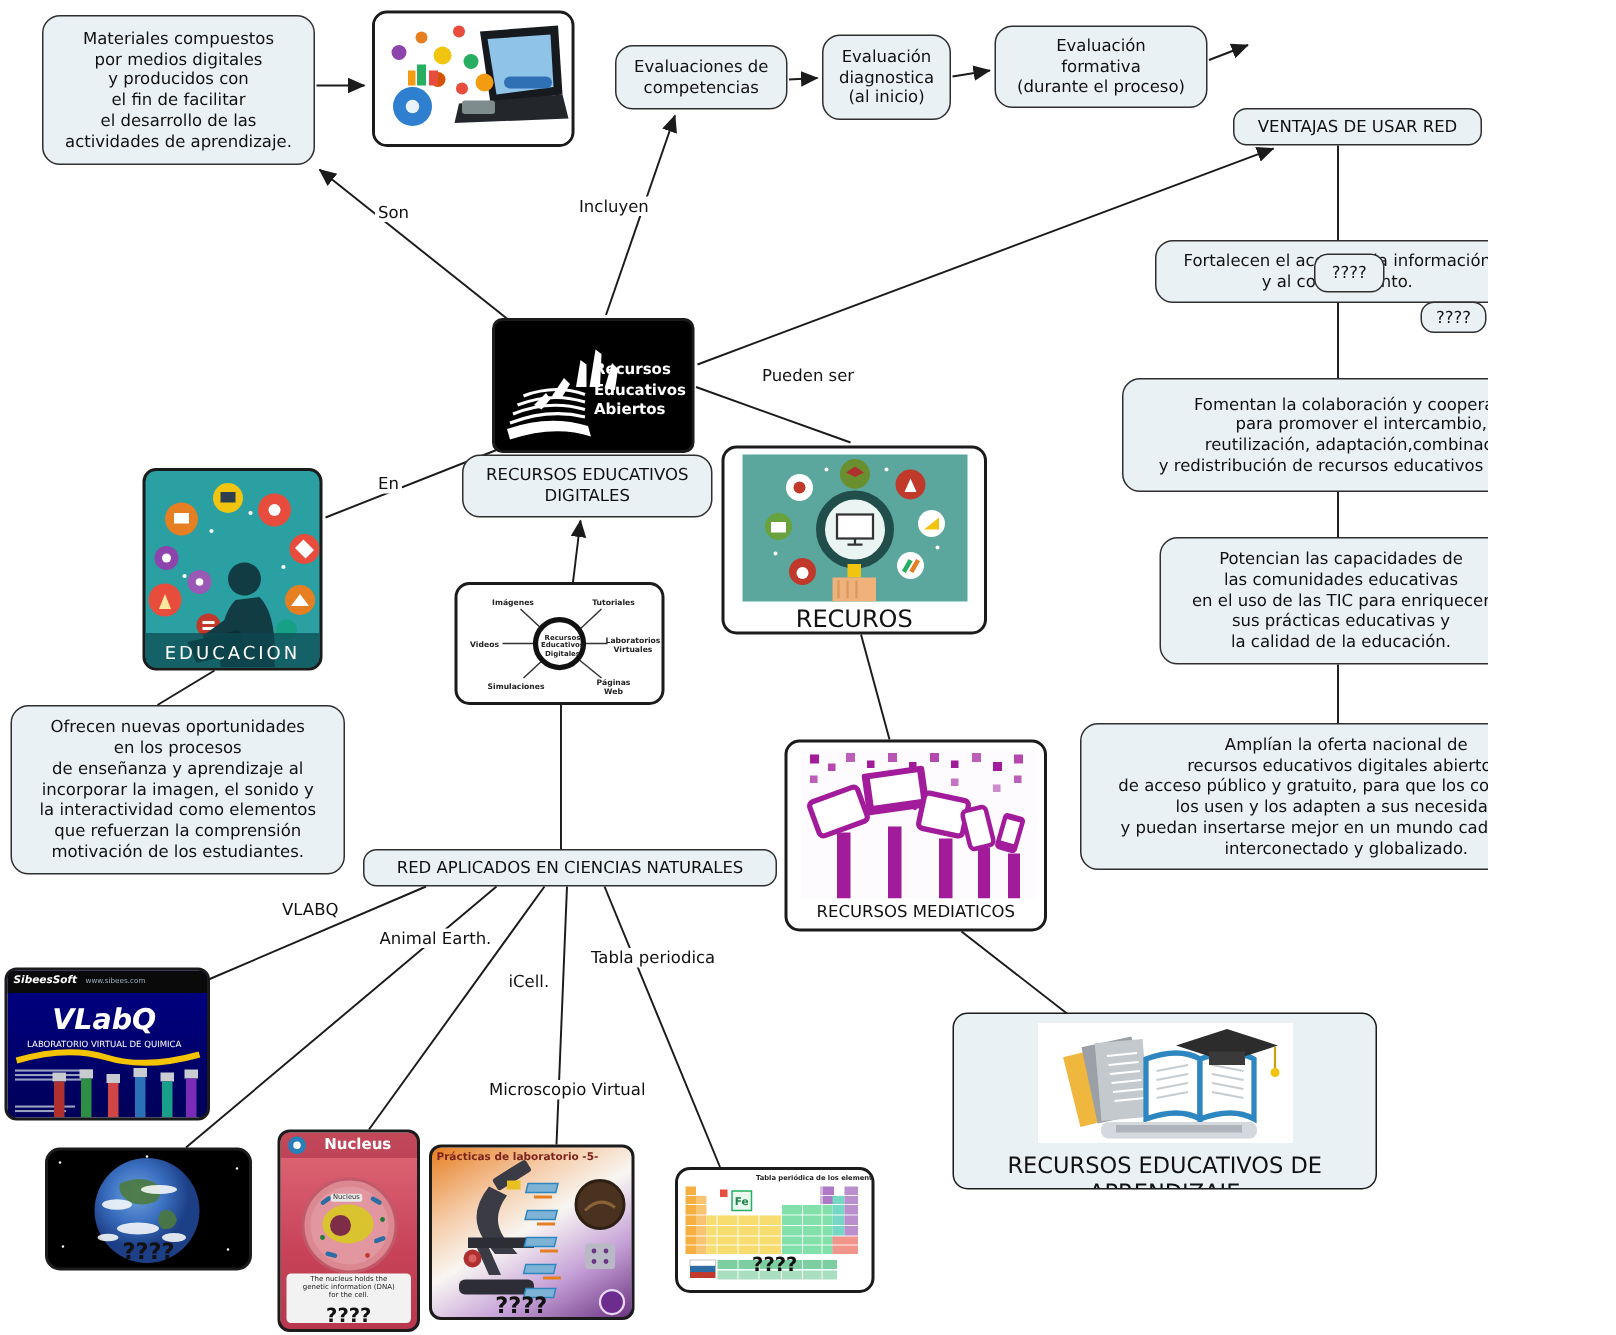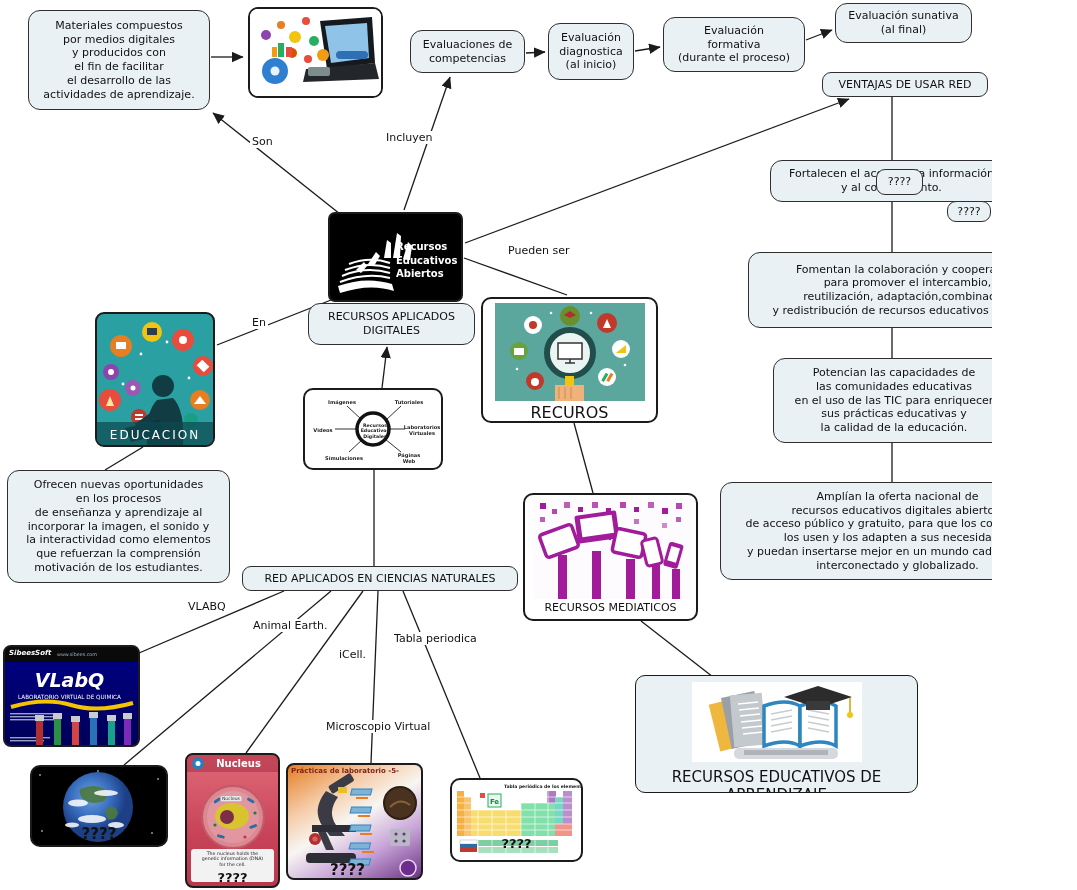--- a/index.html
+++ b/index.html
@@ -78,24 +78,20 @@
   <div class="node" style="left:548px;top:23px;width:86px;height:57px">
       <span>Evaluación
 diagnostica
 (al inicio)</span>
     </div>
   <div class="node" style="left:663px;top:17px;width:142px;height:55px">
       <span>Evaluación
 formativa
 (durante el proceso)</span>
     </div>
-  <div class="node" style="left:835px;top:3px;width:137px;height:40px">
-      <span>Evaluación sunativa
-(al final)</span>
-    </div>
   <div class="node small" style="left:822px;top:72px;width:166px;height:25px">
       <span>VENTAJAS DE USAR RED</span>
     </div>
   <div class="node" style="left:770px;top:160px;width:243px;height:42px">
       <span>Fortalecen el acceso a la información
 y al conocimiento.</span>
     </div>
   <div class="node small" style="left:876px;top:169px;width:47px;height:26px;z-index:3">
       <span>????</span>
     </div>
@@ -117,21 +113,21 @@
     </div>
   <div class="node" style="left:720px;top:482px;width:355px;height:98px">
       <span>Amplían la oferta nacional de
 recursos educativos digitales abiertos,
 de acceso público y gratuito, para que los colombianos
 los usen y los adapten a sus necesidades
 y puedan insertarse mejor en un mundo cada vez más
 interconectado y globalizado.</span>
     </div>
   <div class="node" style="left:308px;top:303px;width:167px;height:42px">
-      <span>RECURSOS APLICADOS
+      <span>RECURSOS EDUCATIVOS
 DIGITALES</span>
     </div>
   <div class="node" style="left:7px;top:470px;width:223px;height:113px">
       <span>Ofrecen nuevas oportunidades
 en los procesos
 de enseñanza y aprendizaje al
 incorporar la imagen, el sonido y
 la interactividad como elementos
 que refuerzan la comprensión
 motivación de los estudiantes.</span>

